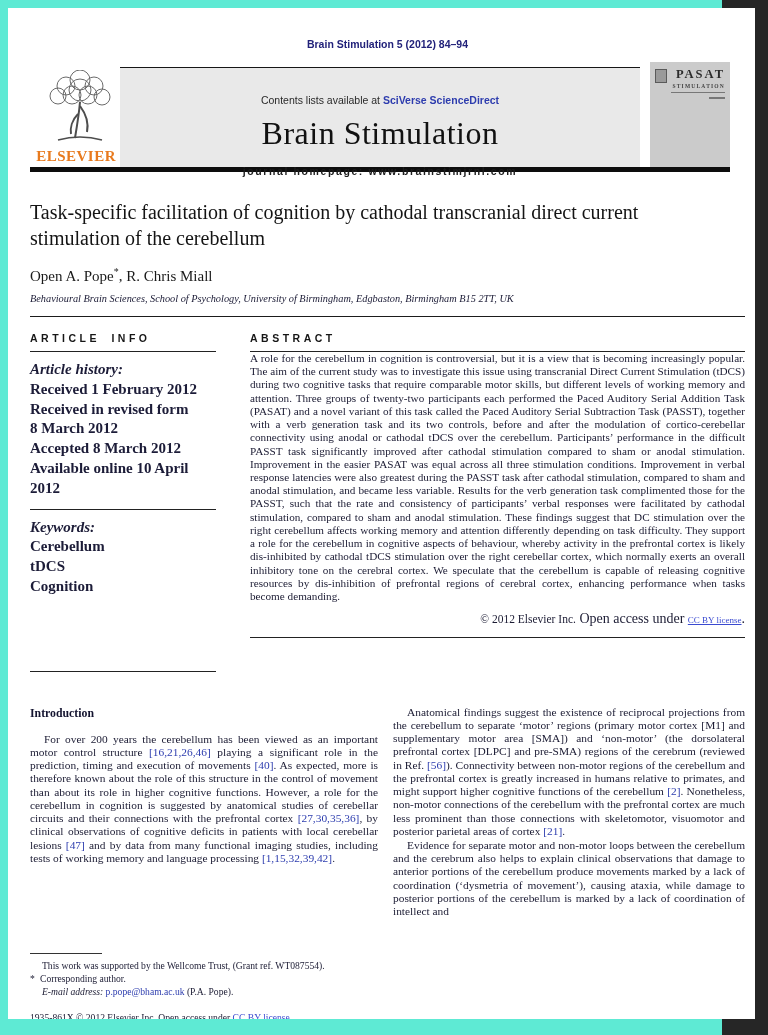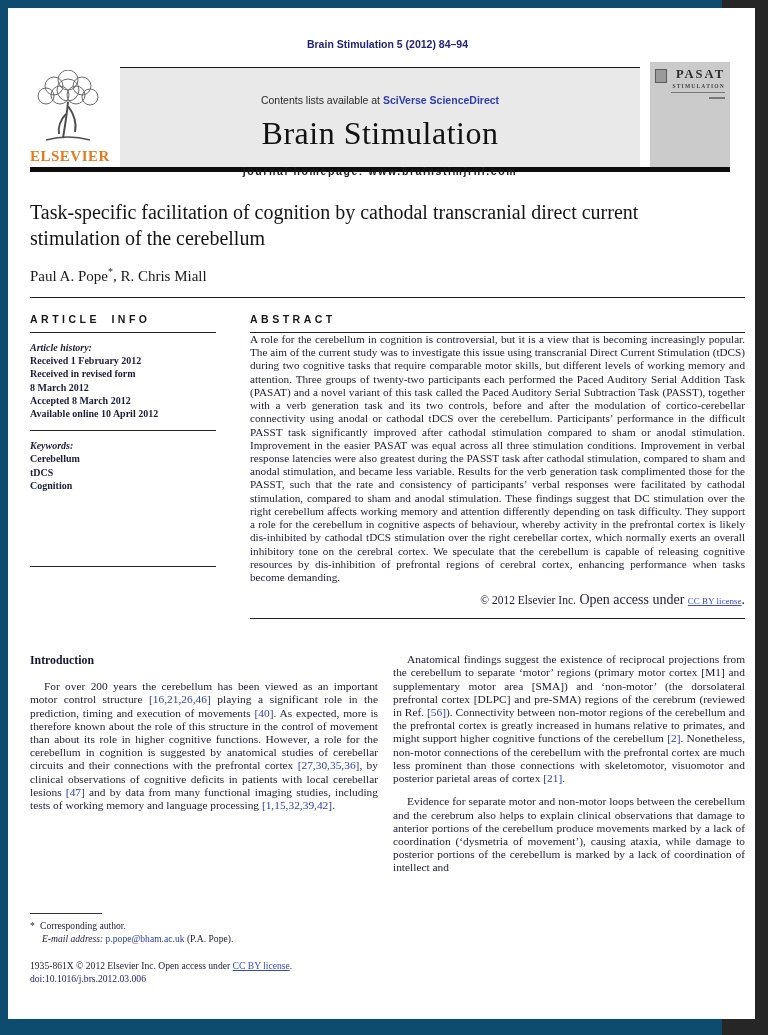--- a/index.html
+++ b/index.html
@@ -1,28 +1,28 @@
 <!DOCTYPE html>
 <html><head>
 <meta charset="utf-8">
 <style>
   * { margin:0; padding:0; box-sizing:border-box; }
   html,body { width:768px; height:1035px; }
   body { background:#262626; font-family:"Liberation Serif","DejaVu Serif",serif; }
-  .frame { position:relative; width:722px; height:1035px; background:#0c4a6e; }
+  .frame { position:relative; width:722px; height:1035px; background:#5eead4; }
   .page { position:absolute; left:8px; top:8px; width:747px; height:1011px; background:#ffffff;
           padding:0 10px 0 22px; overflow:hidden; color:#1c1c38; }
 
   
   .citation { margin-top:30px; text-align:center; font-family:"Liberation Sans",sans-serif;
               font-size:10.5px; font-weight:700; color:#22227a; }
 
   
   .header-row { display:flex; width:700px; height:100px; margin-top:17px; align-items:stretch; }
-  .logo-col { width:86px; display:flex; flex-direction:column; align-items:flex-start; justify-content:flex-end; }
+  .logo-col { width:86px; display:flex; flex-direction:column; align-items:flex-end; justify-content:flex-end; }
   .tree { flex:1; display:flex; align-items:center; justify-content:center; }
   .elsevier-word { font-family:"Liberation Serif",serif; font-weight:700; font-size:15px;
                    color:#e87a1e; letter-spacing:0.5px; margin-bottom:2px; }
   .banner { flex:1; margin-left:4px; background:#e9e9e9; border-top:1.6px solid #161616;
             text-align:center; padding-top:26px; }
   .contents-line { font-family:"Liberation Sans",sans-serif; font-size:10.5px; color:#2a2a2a; }
   .contents-line .link { color:#2d3cae; font-weight:600; text-decoration:none; }
   .journal-title { font-size:32px; color:#111; margin-top:9px; letter-spacing:0.5px; }
   .homepage { font-family:"Liberation Sans",sans-serif; font-size:10.5px; font-weight:700;
               letter-spacing:1.6px; color:#1c1c1c; margin-top:13px; }
@@ -43,38 +43,38 @@
   .affiliation { font-style:italic; font-size:10.3px; color:#20203a; margin-top:8px; }
   .rule-strong { width:715px; height:0; border-top:1.8px solid #1b1b1b; margin-top:12px; }
 
   
   .info-abstract { display:flex; margin-top:15px; width:715px; }
   .info-col { width:186px; margin-right:34px; }
   .abs-col { flex:1; }
   .sec-heading { font-family:"Liberation Sans",sans-serif; font-weight:700; font-size:10.5px;
                  letter-spacing:3.5px; word-spacing:5px; color:#161616; }
   .keyline { border-top:1.4px solid #222; margin-top:7px; }
-  .info-block { margin-top:8px; font-size:10px; font-weight:700; line-height:1.32; }
+  .info-block { margin-top:8px; font-size:15px; font-weight:700; line-height:1.32; }
   .info-label { font-style:italic; font-weight:700; }
   .info-col .keyline.mid { margin-top:10px; }
   .abs-text { font-size:11.2px; line-height:1.18; text-align:justify; color:#1b1b33; }
   .abs-copy { margin-top:8px; text-align:right; font-size:11.5px; color:#1b1b33; }
   .abs-copy .small { font-size:14px; }
   .abs-copy .lic { font-size:9px; color:#3a4ad0; text-decoration:underline; }
   .keyline.bottom { margin-top:10px; }
 
   
   .body-cols { display:flex; margin-top:34px; width:715px; }
   .col-left { width:348px; margin-right:15px; display:flex; flex-direction:column; min-height:332px; }
   .col-right { flex:1; }
   .intro-h { font-size:11.8px; font-weight:700; color:#141430; }
   .para { font-size:11.4px; line-height:1.16; text-align:justify; color:#1b1b33; }
   .para.indent { text-indent:14px; }
   .col-left .para { margin-top:12px; }
-  .col-right .para + .para { margin-top:10px; }
+  .col-right .para + .para { margin-top:1px; }
   .ref { color:#2c3cae; }
 
   
   .footnote { margin-top:auto; font-size:9.6px; line-height:1.38; color:#1b1b33; }
   .fn-rule { width:72px; border-top:1px solid #333; margin-bottom:5px; }
   .fn-indent { text-indent:12px; }
   .fn-star { display:inline-block; width:10px; text-indent:0; }
   .fn-email a { color:#2c3cae; text-decoration:none; }
   .fn-email .lbl { font-style:italic; }
   .issn { margin-top:13px; font-size:9.6px; }
@@ -132,22 +132,23 @@
             <div class="cover-mini"></div>
           </div>
         </div>
       </div>
     </div>
     <div class="black-bar"></div>
 
     <h1 class="title">Task-specific facilitation of cognition by cathodal transcranial direct current stimulation of the cerebellum</h1>
 
     <div class="authors">
-      <span>Paul A. Pope</span><sup>*</sup><span>, R. Chris Miall</span>
-    </div>
+      <span>Open A. Pope</span><sup>*</sup><span>, R. Chris Miall</span>
+    </div>
+    <div class="affiliation">Behavioural Brain Sciences, School of Psychology, University of Birmingham, Edgbaston, Birmingham B15 2TT, UK</div>
     <div class="rule-strong"></div>
 
     <div class="info-abstract">
       <div class="info-col">
         <div class="sec-heading">ARTICLE INFO</div>
         <div class="keyline"></div>
         <div class="info-block">
           <div class="info-label">Article history:</div>
           <div>Received 1 February 2012</div>
           <div>Received in revised form</div>
@@ -175,20 +176,21 @@
         <div class="keyline bottom"></div>
       </div>
     </div>
 
     <div class="body-cols">
       <div class="col-left">
         <div class="intro-h">Introduction</div>
         <p class="para indent"><span>For over 200 years the cerebellum has been viewed as an important motor control structure </span><span class="ref">[16,21,26,46]</span><span> playing a significant role in the prediction, timing and execution of movements </span><span class="ref">[40]</span><span>. As expected, more is therefore known about the role of this structure in the control of movement than about its role in higher cognitive functions. However, a role for the cerebellum in cognition is suggested by anatomical studies of cerebellar circuits and their connections with the prefrontal cortex </span><span class="ref">[27,30,35,36]</span><span>, by clinical observations of cognitive deficits in patients with local cerebellar lesions </span><span class="ref">[47]</span><span> and by data from many functional imaging studies, including tests of working memory and language processing </span><span class="ref">[1,15,32,39,42]</span><span>.</span></p>
         <div class="footnote">
           <div class="fn-rule"></div>
+          <div class="fn-indent">This work was supported by the Wellcome Trust, (Grant ref. WT087554).</div>
           <div><span class="fn-star">*</span><span>Corresponding author.</span></div>
           <div class="fn-email" style="text-indent:12px"><span class="lbl">E-mail address: </span><a href="#">p.pope@bham.ac.uk</a><span> (P.A. Pope).</span></div>
           <div class="issn"><span>1935-861X © 2012 Elsevier Inc. Open access under </span><a href="#" class="lic">CC BY license</a><span>.</span></div>
           <div class="doi">doi:10.1016/j.brs.2012.03.006</div>
         </div>
       </div>
       <div class="col-right">
         <p class="para indent"><span>Anatomical findings suggest the existence of reciprocal projections from the cerebellum to separate ‘motor’ regions (primary motor cortex [M1] and supplementary motor area [SMA]) and ‘non-motor’ (the dorsolateral prefrontal cortex [DLPC] and pre-SMA) regions of the cerebrum (reviewed in Ref. </span><span class="ref">[56]</span><span>). Connectivity between non-motor regions of the cerebellum and the prefrontal cortex is greatly increased in humans relative to primates, and might support higher cognitive functions of the cerebellum </span><span class="ref">[2]</span><span>. Nonetheless, non-motor connections of the cerebellum with the prefrontal cortex are much less prominent than those connections with skeletomotor, visuomotor and posterior parietal areas of cortex </span><span class="ref">[21]</span><span>.</span></p>
         <p class="para indent"><span>Evidence for separate motor and non-motor loops between the cerebellum and the cerebrum also helps to explain clinical observations that damage to anterior portions of the cerebellum produce movements marked by a lack of coordination (‘dysmetria of movement’), causing ataxia, while damage to posterior portions of the cerebellum is marked by a lack of coordination of intellect and</span></p>
       </div>

